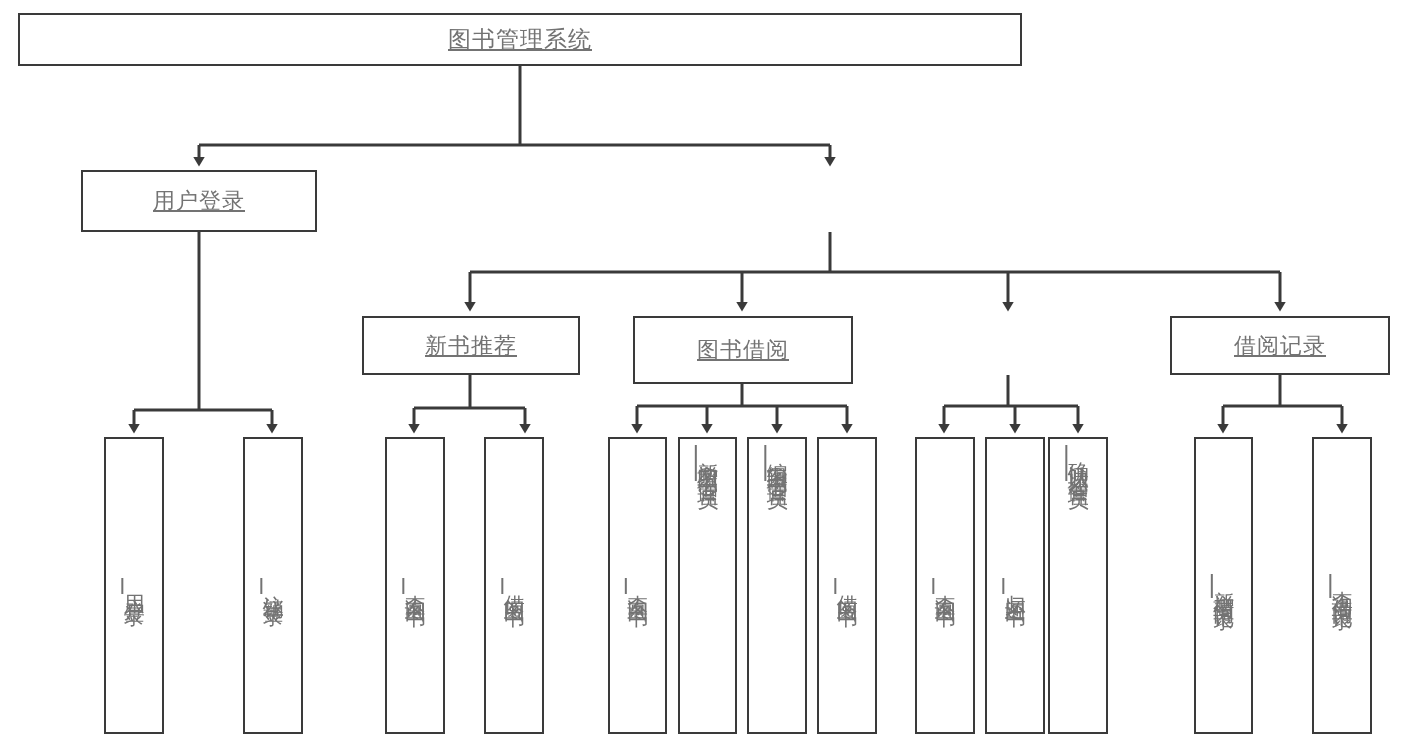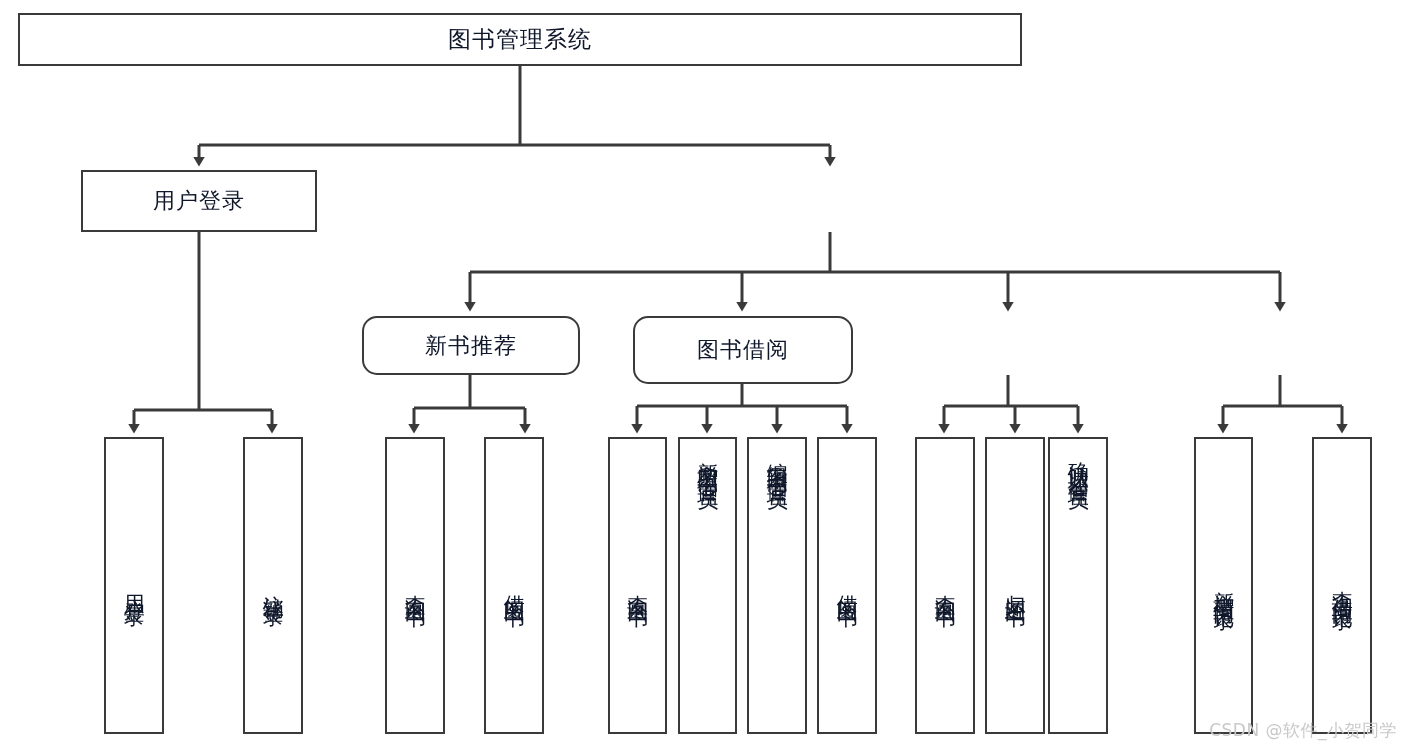--- a/index.html
+++ b/index.html
@@ -27,34 +27,34 @@
     pointer-events: none;
   }
   .node {
     position: absolute;
     box-sizing: border-box;
     background: #ffffff;
     border: 2px solid #3a3a3a;
     display: flex;
     align-items: center;
     justify-content: center;
-    color: #0f172a;
+    color: #737373;
+    text-decoration: underline;
   }
   .node.level-root {
     font-size: 23px;
     letter-spacing: 1px;
   }
   .node.level-2 {
     font-size: 22px;
     letter-spacing: 1px;
   }
   .node.level-3 {
     font-size: 22px;
     letter-spacing: 1px;
-    border-radius: 15px;
   }
   .node.leaf {
     font-size: 21px;
     align-items: center;
     justify-content: center;
     padding: 6px 0;
   }
   .leaf .vtext {
     writing-mode: vertical-rl;
     text-orientation: upright;
@@ -147,20 +147,23 @@
 
   <div class="node level-3" style="left:362px; top:316px; width:218px; height:59px;">
     <span>新书推荐</span>
   </div>
 
   <div class="node level-3" style="left:633px; top:316px; width:220px; height:68px;">
     <span>图书借阅</span>
   </div>
 
 
+  <div class="node level-3" style="left:1170px; top:316px; width:220px; height:59px;">
+    <span>借阅记录</span>
+  </div>
 
   <div class="node leaf" style="left:104px; top:437px; width:60px; height:297px;">
     <span class="vtext">用户登录</span>
   </div>
 
   <div class="node leaf" style="left:243px; top:437px; width:60px; height:297px;">
     <span class="vtext">注销登录</span>
   </div>
 
   <div class="node leaf" style="left:385px; top:437px; width:60px; height:297px;">
@@ -200,15 +203,14 @@
   </div>
 
   <div class="node leaf" style="left:1194px; top:437px; width:59px; height:297px;">
     <span class="vtext">新增借阅记录</span>
   </div>
 
   <div class="node leaf" style="left:1312px; top:437px; width:60px; height:297px;">
     <span class="vtext">查询借阅记录</span>
   </div>
 
-  <div class="watermark">CSDN @软件_小贺同学</div>
 
 </div>
 
 </body></html>

